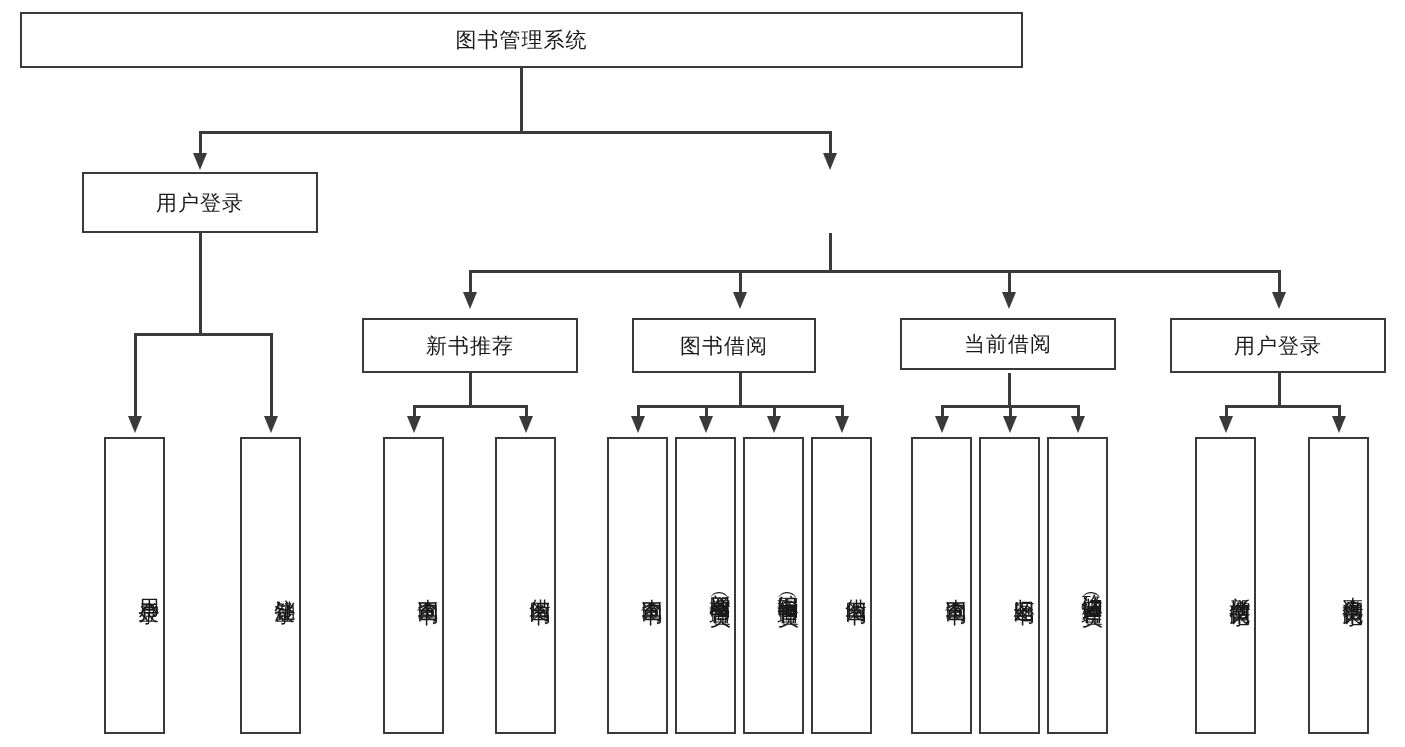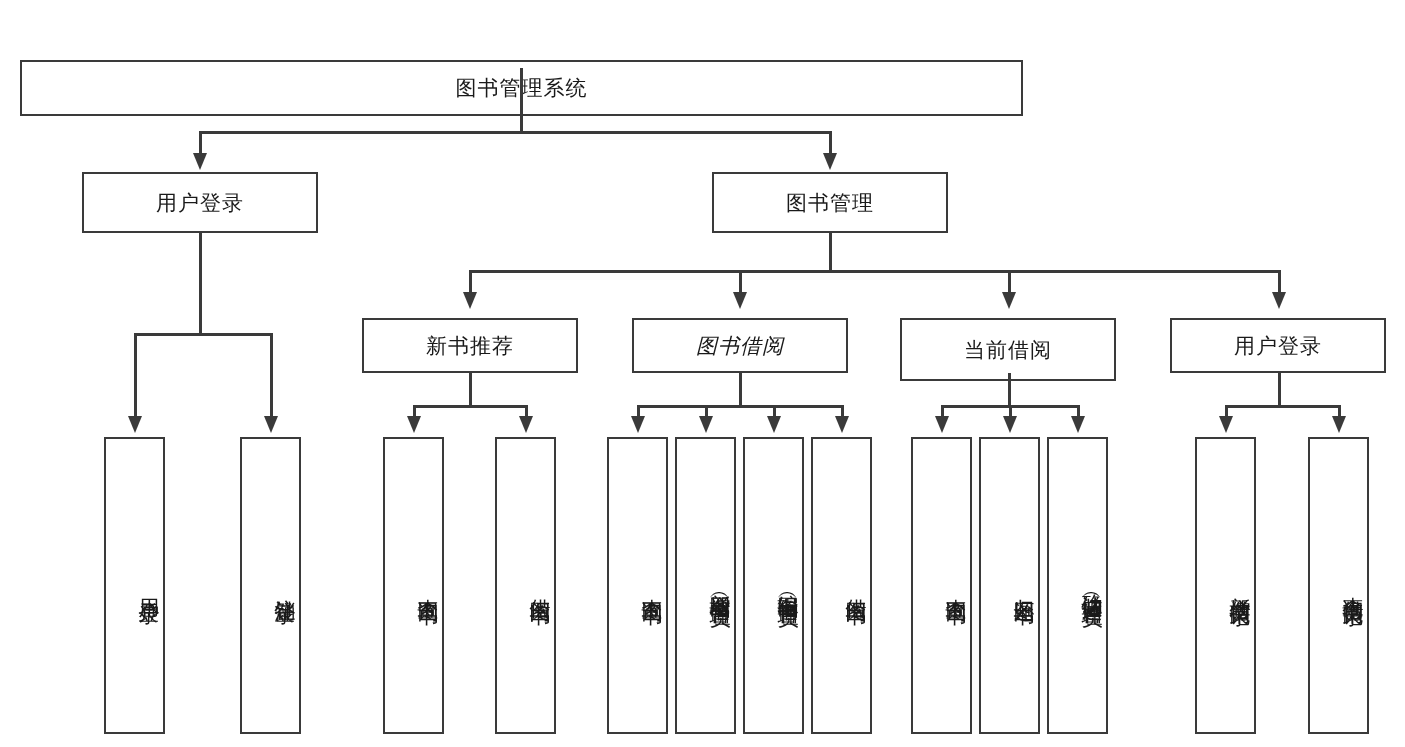--- a/index.html
+++ b/index.html
@@ -67,41 +67,38 @@
     font-size: 17px;
     letter-spacing: 0.5px;
     white-space: nowrap;
   }
 </style>
 </head>
 <body>
 
 <div id="canvas">
 
-  <div class="node horiz" style="left:20px; top:12px; width:1003px; height:56px;margin-top:48px;">
+  <div class="node horiz" style="left:20px; top:12px; width:1003px; height:56px;">
     <span>图书管理系统</span>
   </div>
 
   <div class="edge v" style="left:520px; top:68px; height:63px;"></div>
 
   <div class="edge h" style="left:199px; top:131px; width:633px;"></div>
 
   <div class="edge v" style="left:199px; top:131px; height:25px;"></div>
   <div class="arrow" style="left:193px; top:153px;"></div>
 
   <div class="edge v" style="left:829px; top:131px; height:25px;"></div>
   <div class="arrow" style="left:823px; top:153px;"></div>
 
   <div class="node horiz" style="left:82px; top:172px; width:236px; height:61px;">
     <span>用户登录</span>
   </div>
 
-  <div class="node horiz" style="left:712px; top:172px; width:236px; height:61px;">
-    <span>图书管理</span>
-  </div>
 
   <div class="edge v" style="left:199px; top:233px; height:102px;"></div>
   <div class="edge h" style="left:134px; top:333px; width:138px;"></div>
   <div class="edge v" style="left:134px; top:333px; height:85px;"></div>
   <div class="arrow" style="left:128px; top:416px;"></div>
   <div class="edge v" style="left:270px; top:333px; height:85px;"></div>
   <div class="arrow" style="left:264px; top:416px;"></div>
 
   <div class="node vert" style="left:104px; top:437px; width:61px; height:297px;">
     <span>用户登录</span>
@@ -121,24 +118,24 @@
 
   <div class="edge v" style="left:1008px; top:270px; height:24px;"></div>
   <div class="arrow" style="left:1002px; top:292px;"></div>
 
   <div class="edge v" style="left:1278px; top:270px; height:24px;"></div>
   <div class="arrow" style="left:1272px; top:292px;"></div>
 
   <div class="node horiz" style="left:362px; top:318px; width:216px; height:55px;align-items:center;">
     <span>新书推荐</span>
   </div>
-  <div class="node horiz" style="left:632px; top:318px; width:216px; height:55px;font-style:italic;">
+  <div class="node horiz" style="left:632px; top:318px; width:184px; height:55px;">
     <span>图书借阅</span>
   </div>
-  <div class="node horiz" style="left:900px; top:318px; width:216px; height:63px;">
+  <div class="node horiz" style="left:900px; top:318px; width:216px; height:52px;">
     <span>当前借阅</span>
   </div>
   <div class="node horiz" style="left:1170px; top:318px; width:216px; height:55px;">
     <span>用户登录</span>
   </div>
 
   <div class="edge v" style="left:469px; top:373px; height:34px;"></div>
   <div class="edge h" style="left:413px; top:405px; width:115px;"></div>
   <div class="edge v" style="left:413px; top:405px; height:13px;"></div>
   <div class="arrow" style="left:407px; top:416px;"></div>

